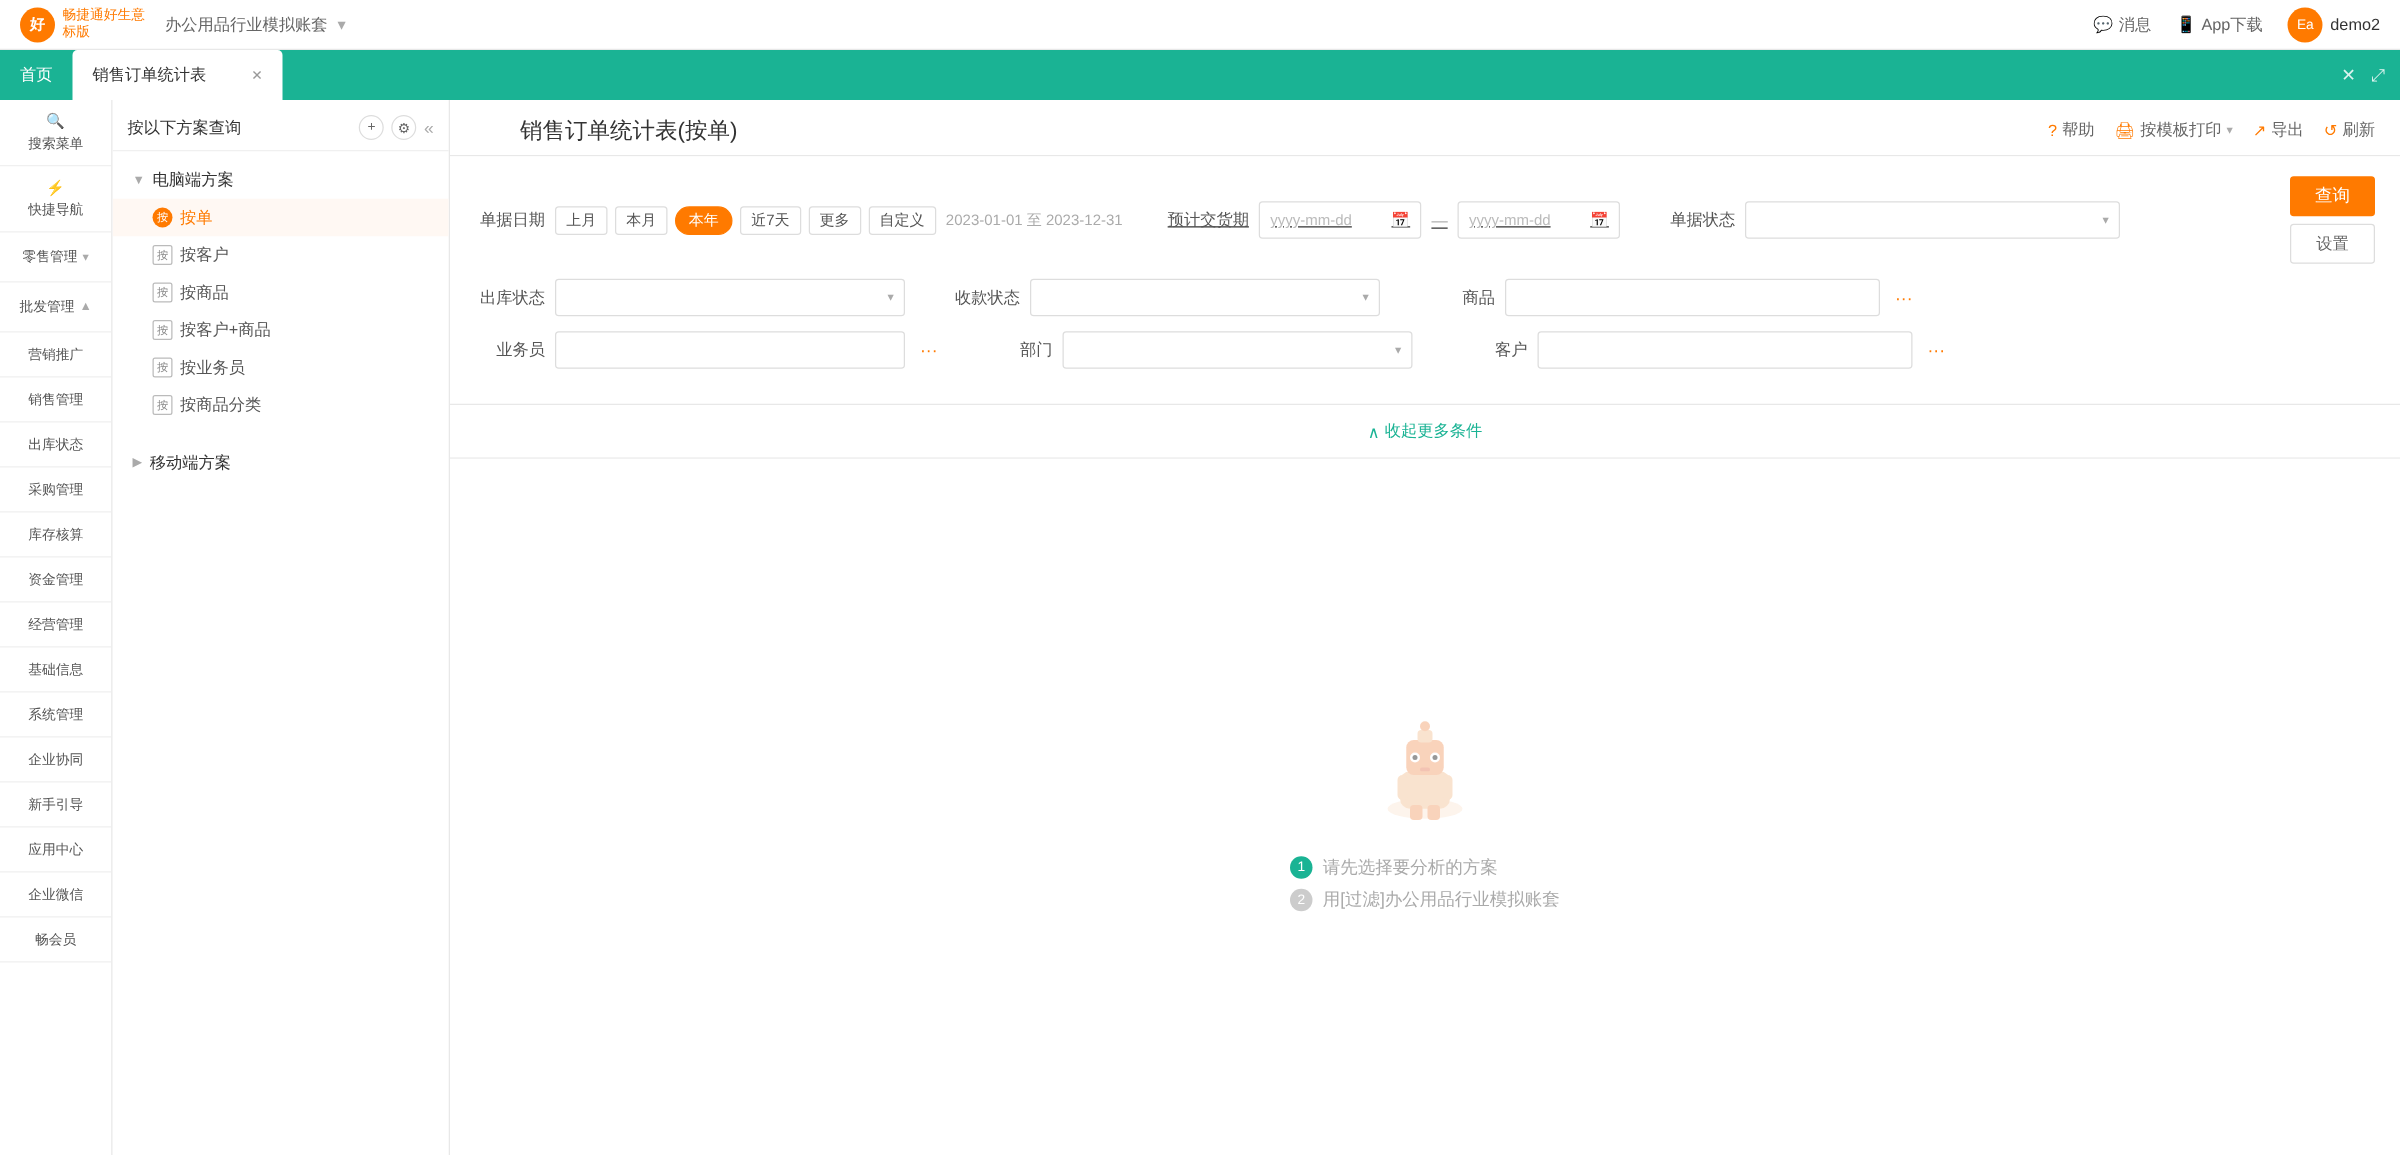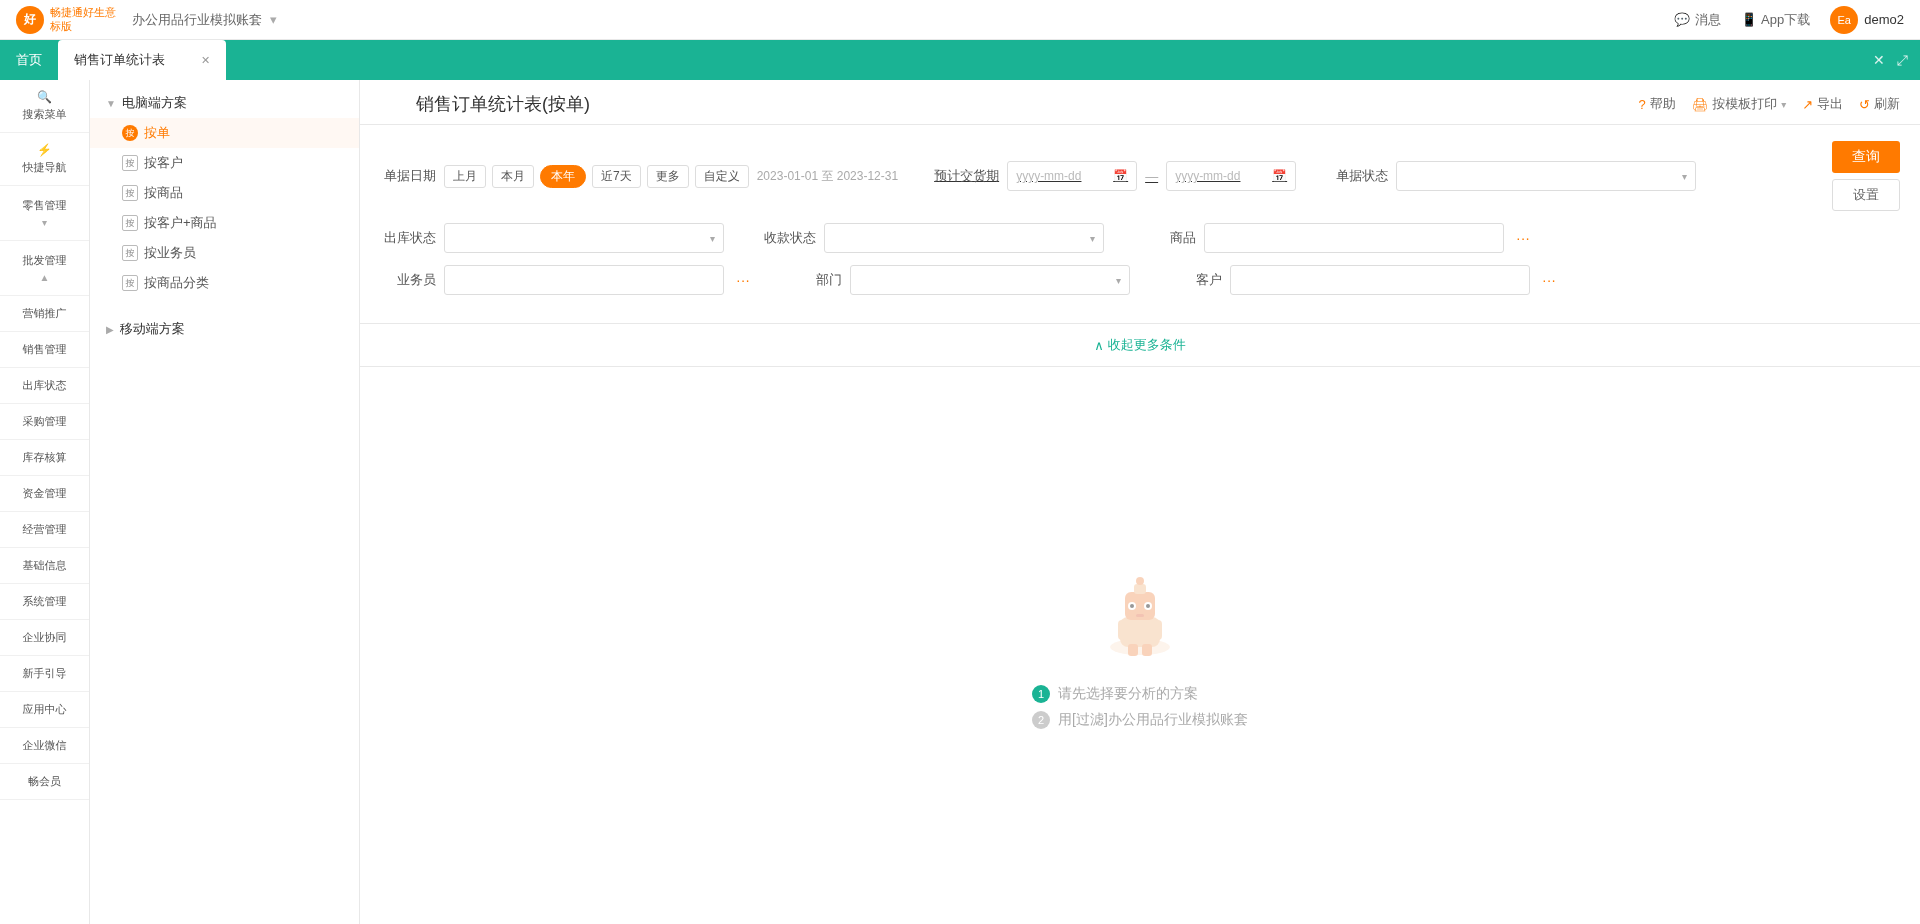--- a/index.html
+++ b/index.html
@@ -23,21 +23,21 @@
     .tab-item .close-btn { color: #999; font-size: 11px; margin-left: 4px; cursor: pointer; }
     .tab-bar-right { margin-left: auto; display: flex; align-items: center; padding-right: 12px; gap: 12px; }
     .tab-bar-icon { color: rgba(255,255,255,0.85); cursor: pointer; font-size: 14px; }
 
     
     .main-layout { display: flex; flex: 1; overflow: hidden; }
 
     
     .sidebar { width: 90px; background: #fff; border-right: 1px solid #e8e8e8; display: flex; flex-direction: column; overflow-y: auto; flex-shrink: 0; }
     .sidebar-item { padding: 10px 4px; text-align: center; cursor: pointer; color: #555; font-size: 12px; border-bottom: 1px solid #f0f0f0; display: flex; flex-direction: column; align-items: center; gap: 3px; }
-    .sidebar-item.has-arrow { flex-direction: column; justify-content: center; align-items: center; gap: 4px; padding: 12px 8px; }
+    .sidebar-item.has-arrow { flex-direction: row; justify-content: center; align-items: center; gap: 4px; padding: 12px 8px; }
     .sidebar-arrow { font-size: 10px; color: #aaa; }
 
     
     .page-wrapper { flex: 1; display: flex; overflow: hidden; }
 
     
     .left-panel { width: 270px; background: #fff; border-right: 1px solid #e8e8e8; flex-shrink: 0; overflow-y: auto; }
     .left-panel-header { padding: 12px 12px 8px; display: flex; align-items: center; justify-content: space-between; border-bottom: 1px solid #f0f0f0; }
     .left-panel-title { font-size: 13px; color: #333; font-weight: 500; }
     .left-panel-actions { display: flex; gap: 6px; align-items: center; }
@@ -201,20 +201,28 @@
       <span style="font-size:11px;">企业微信</span>
     </div>
     <div class="sidebar-item">
       <span style="font-size:11px;">畅会员</span>
     </div>
   </div>
 
   <div class="page-wrapper">
 
     <div class="left-panel">
+      <div class="left-panel-header">
+        <span class="left-panel-title">按以下方案查询</span>
+        <div class="left-panel-actions">
+          <div class="panel-action-btn">+</div>
+          <div class="panel-action-btn">⚙</div>
+          <span class="panel-collapse-btn">«</span>
+        </div>
+      </div>
 
       <div class="tree-section">
         <div class="tree-parent">
           <span class="tree-chevron">▼</span>
           <span>电脑端方案</span>
         </div>
         <div class="tree-child active">
           <div class="tree-icon">按</div>
           <span>按单</span>
         </div>

